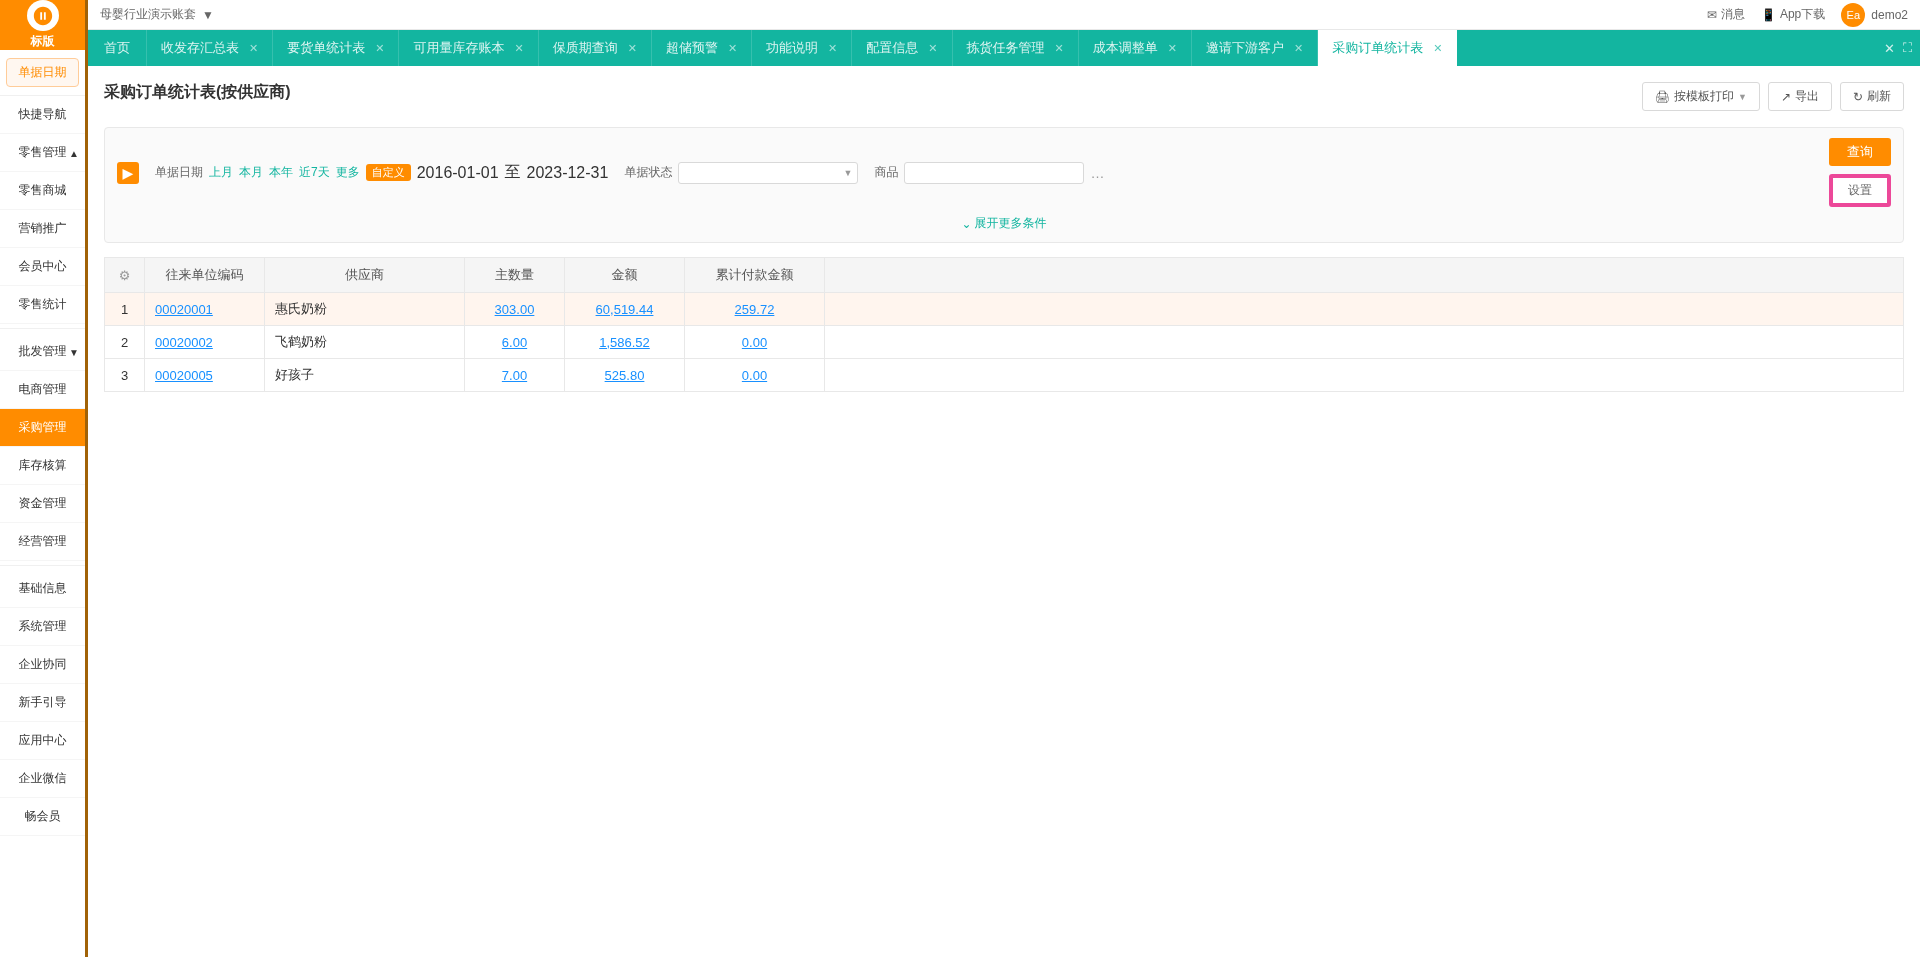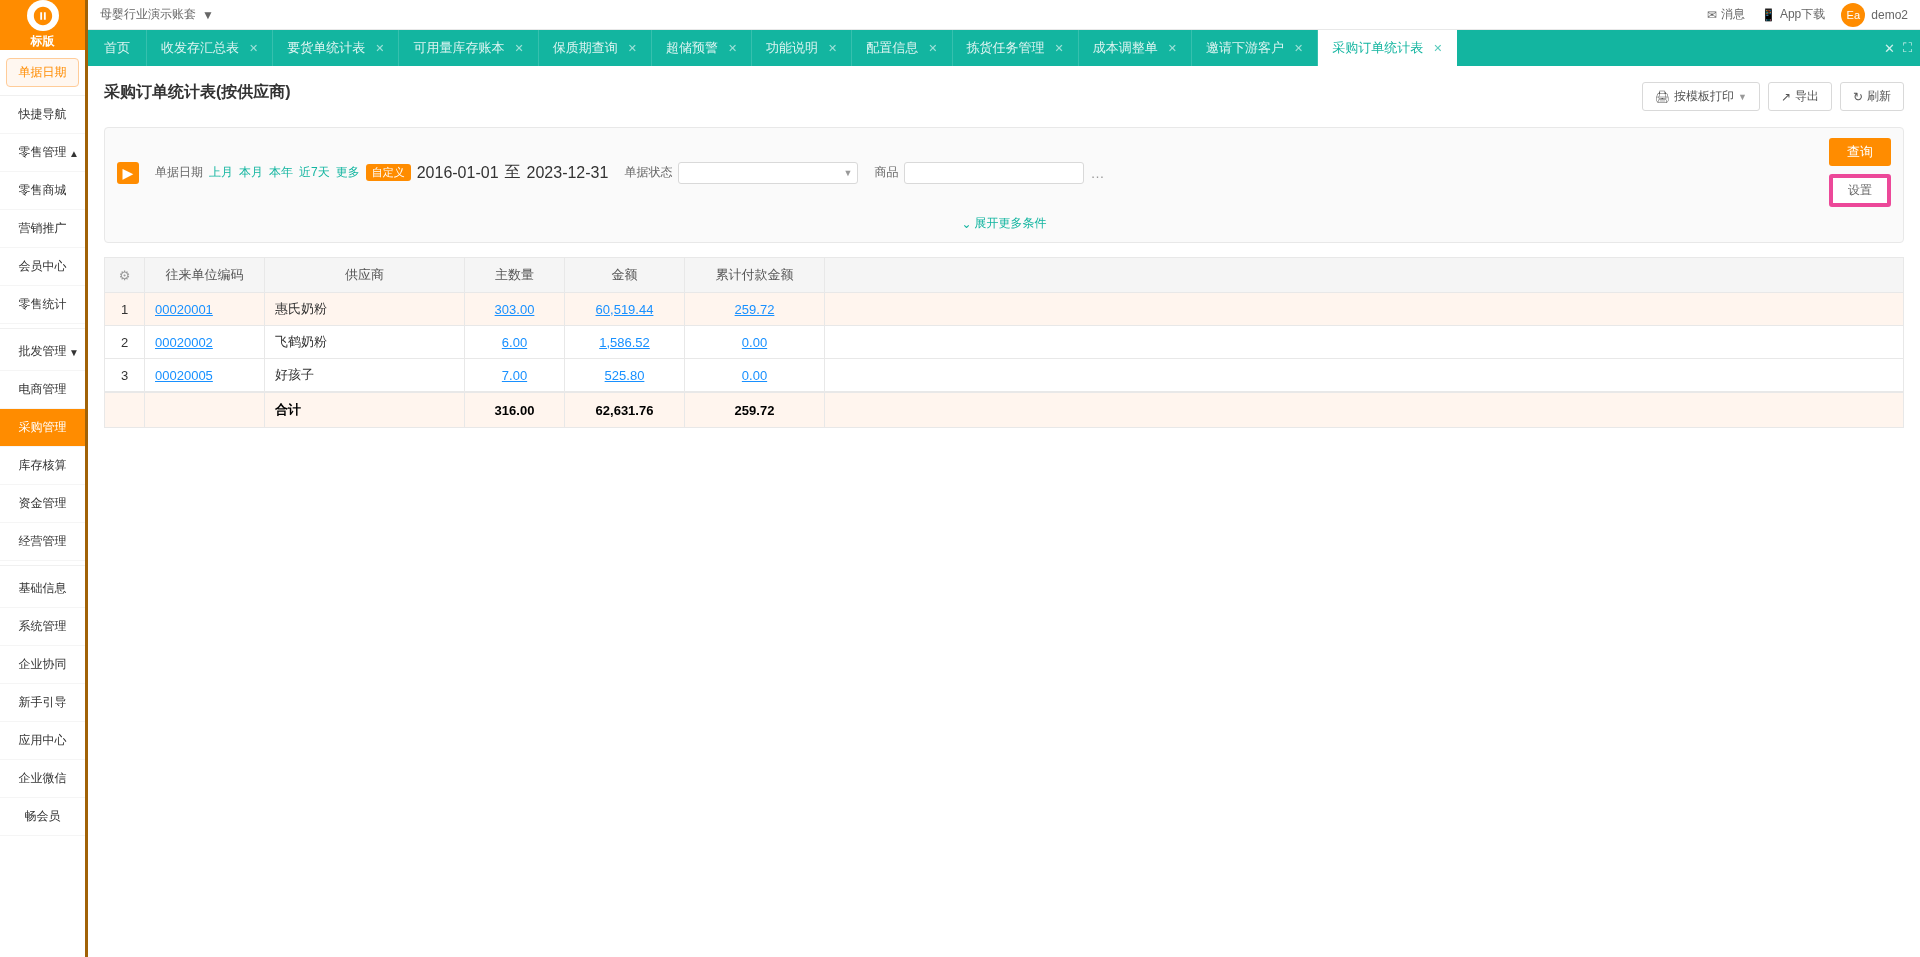--- a/index.html
+++ b/index.html
@@ -346,28 +346,15 @@
           <td class="left number-link">00020005</td>
           <td class="left">好孩子</td>
           <td class="number-link">7.00</td>
           <td class="number-link">525.80</td>
           <td class="number-link">0.00</td>
           <td></td>
         </tr>
       </tbody>
     </table>
 
-    <table class="footer-table">
-      <tbody>
-          <tr>
-        <td style="width:40px;background:#fff5ee;"></td>
-        <td style="width:120px;background:#fff5ee;"></td>
-        <td style="width:200px;background:#fff5ee;font-weight:600;">合计</td>
-        <td class="center" style="width:100px;background:#fff5ee;font-weight:600;">316.00</td>
-        <td class="center" style="width:120px;background:#fff5ee;font-weight:600;">62,631.76</td>
-        <td class="center" style="width:140px;background:#fff5ee;font-weight:600;">259.72</td>
-        <td style="background:#fff5ee;"></td>
-      </tr>
-    </tbody>
-      </table>
 
   </div>
 </div>
 
 </body></html>

